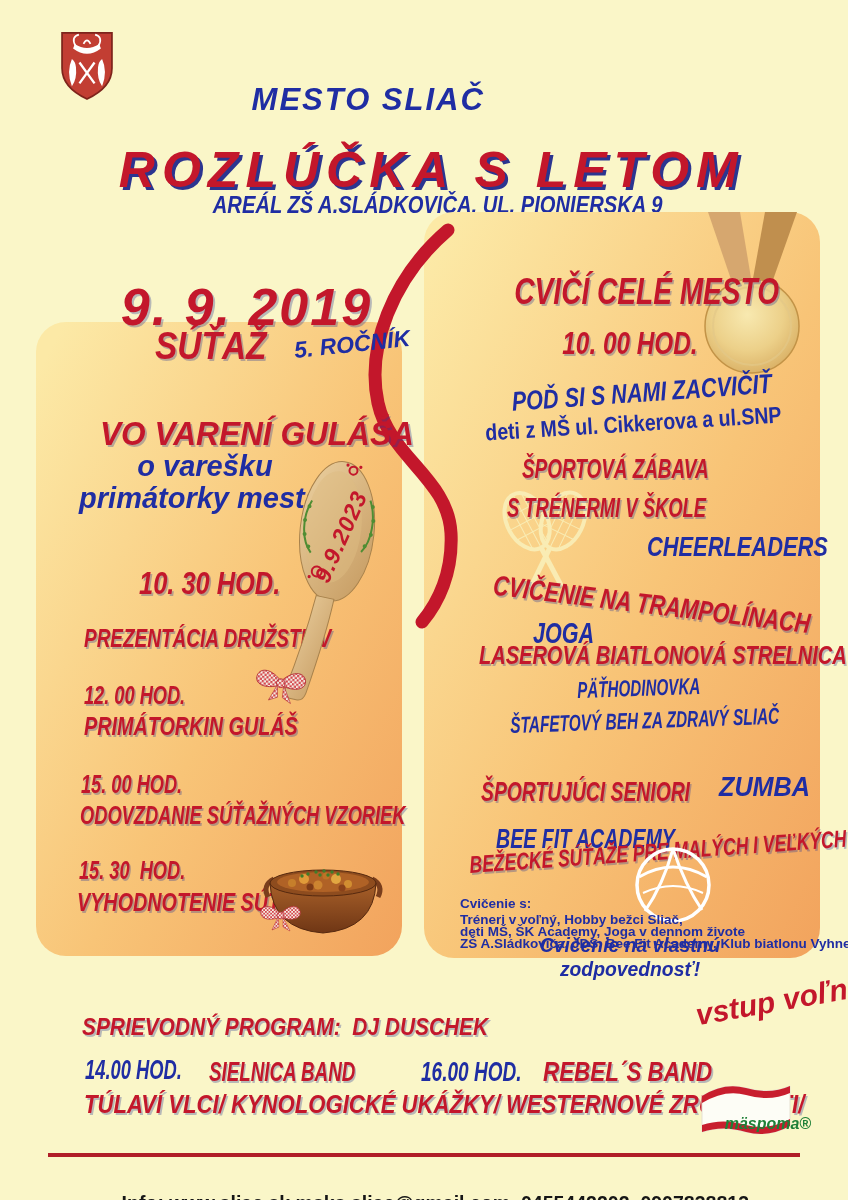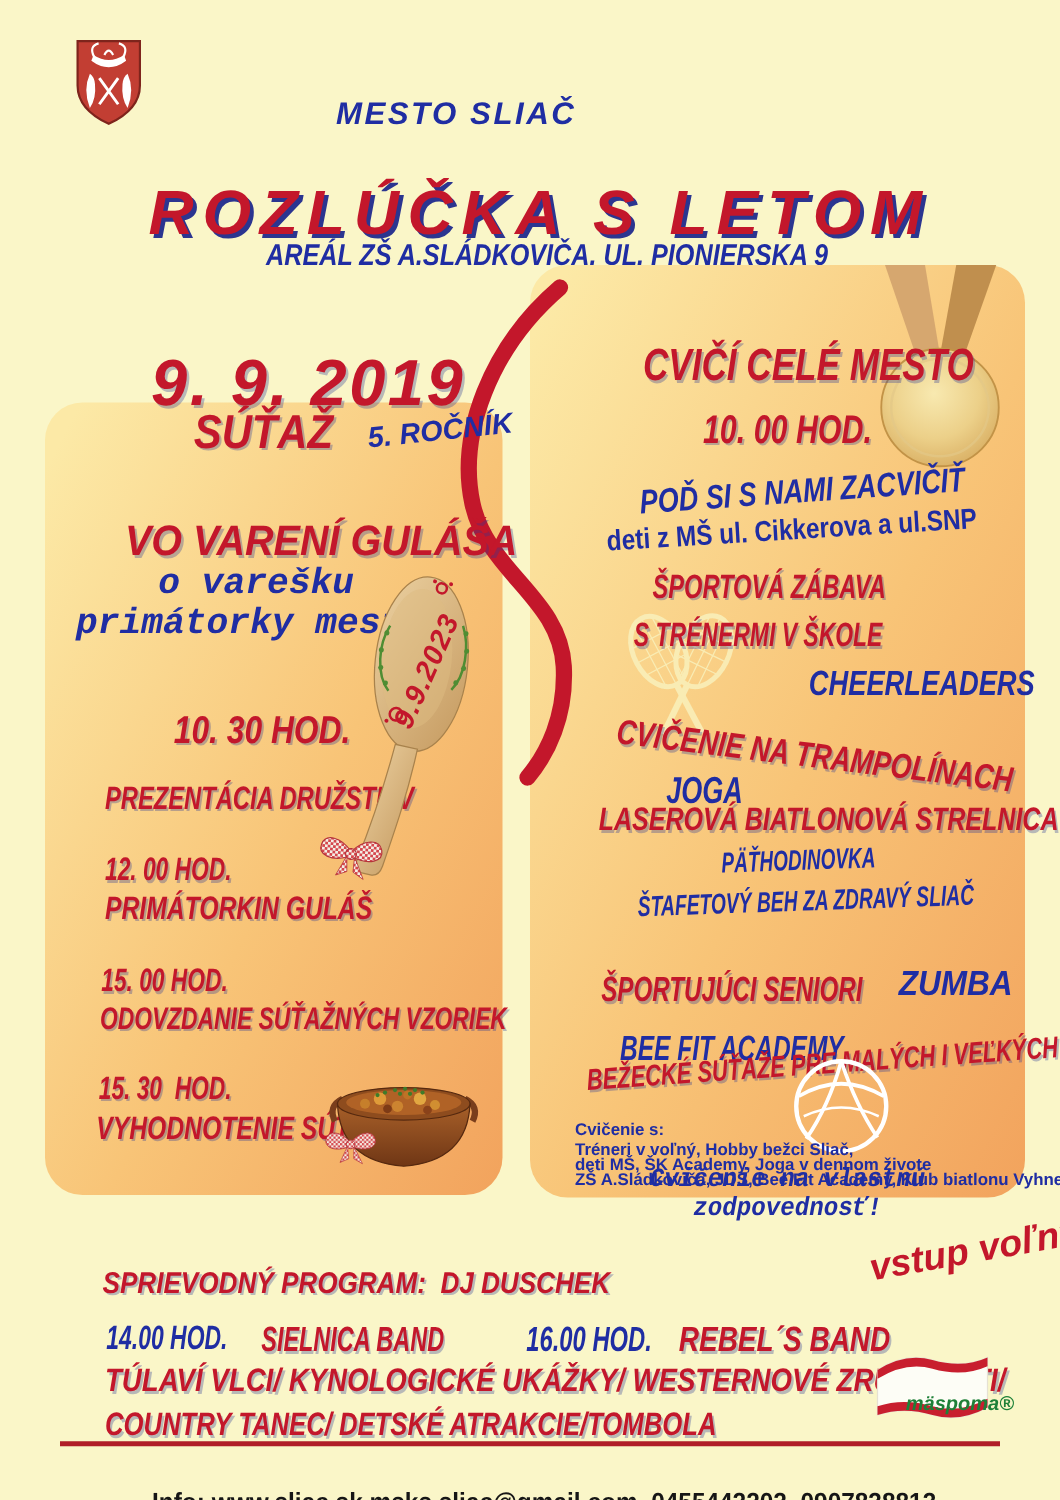--- a/index.html
+++ b/index.html
@@ -5,42 +5,42 @@
   html,body{margin:0;padding:0;background:#FAF6C8;}
   body{display:flex;justify-content:center;font-family:"Liberation Sans",sans-serif;}
   #poster{position:relative;width:848px;height:1200px;background:#FAF6C8;overflow:hidden;}
   .abs{position:absolute;}
   .d{font-family:"Liberation Sans",sans-serif;font-weight:700;font-style:italic;white-space:pre;line-height:1.04;}
   .dd{font-family:"Liberation Sans",sans-serif;font-weight:700;white-space:pre;line-height:1.1;}
   .red{color:#C3172B;}
   .blue{color:#1F2DA3;}
   .sh{text-shadow:2px 2px 0 rgba(45,55,150,.32);}
   .ctr{text-align:center;}
-  .script{font-family:Liberation Mono, monospace;font-style:italic;font-weight:700;}
+  .script{font-family:Liberation Sans, sans-serif;font-style:italic;font-weight:700;}
   .ib{display:inline-block;}
   .panel{border-radius:30px;background:linear-gradient(118deg,#FCE9A6 4%,#F8C477 55%,#F2A35D 100%);}
   svg{display:block;}
 </style>
 </head>
 <body>
 
 <div id="poster">
 
   <svg class="abs" viewBox="0 0 100 124" style="left:58px;top:30px;width:58px;height:72px">
     <path d="M7 5 H93 V66 Q93 99 50 119 Q7 99 7 66 Z" fill="#C23E33" stroke="#7E241C" stroke-width="3"></path>
     <path d="M26 32 Q50 50 74 32 L71 24 Q50 38 29 24 Z" fill="#FFFFFF"></path>
     <path d="M30 27 Q22 12 36 8" stroke="#FFFFFF" stroke-width="3" fill="none"></path>
     <path d="M70 27 Q78 12 64 8" stroke="#FFFFFF" stroke-width="3" fill="none"></path>
     <path d="M44 24 Q50 12 56 24" stroke="#FFFFFF" stroke-width="3" fill="none"></path>
     <path d="M24 50 Q14 72 24 97 Q33 84 31 64 Q30 54 24 50 Z" fill="#FFFFFF"></path>
     <path d="M76 50 Q86 72 76 97 Q67 84 69 64 Q70 54 76 50 Z" fill="#FFFFFF"></path>
     <path d="M37 56 L63 92 M63 56 L37 92" stroke="#FFFFFF" stroke-width="4"></path>
   </svg>
 
-  <div class="abs d blue ctr" style="left:0;top:52px;width:694px;font-size:25px;letter-spacing:2px">
+  <div class="abs d blue ctr" style="left:0;top:52px;width:694px;font-size:31px;letter-spacing:2px">
     <span class="ib">MESTO SLIAČ</span>
   </div>
 
   <div class="abs d red ctr" style="left:0;top:92px;width:780px;font-size:50px;letter-spacing:7px;text-shadow:3px 3px 0 #2B3590">
     <span class="ib">ROZLÚČKA S LETOM</span>
   </div>
 
   <div class="abs d blue ctr" style="left:0;top:168px;width:848px;font-size:24px">
     <span class="ib" style="transform:scaleX(.84)">AREÁL ZŠ A.SLÁDKOVIČA, UL. PIONIERSKA 9</span>
   </div>
@@ -307,23 +307,20 @@
   <div class="abs d blue" style="left:390px;top:1028px;font-size:28px">
     <span class="ib" style="transform:scaleX(.68);transform-origin:0 0">16.00 HOD.</span>
   </div>
   <div class="abs d red sh" style="left:512px;top:1028px;font-size:28px">
     <span class="ib" style="transform:scaleX(.80);transform-origin:0 0">REBEL´S BAND</span>
   </div>
 
   <div class="abs d red sh" style="left:55px;top:1064px;font-size:26px">
     <span class="ib" style="transform:scaleX(.85);transform-origin:0 0">TÚLAVÍ VLCI/ KYNOLOGICKÉ UKÁŽKY/ WESTERNOVÉ ZRUČNOSTI/</span>
   </div>
-  <div class="abs d red sh" style="left:55px;top:1099px;font-size:26px">
-    <span class="ib" style="transform:scaleX(.79);transform-origin:0 0">COUNTRY TANEC/ DETSKÉ ATRAKCIE/TOMBOLA</span>
-  </div>
 
   <div class="abs" style="left:698px;top:1076px;width:96px;height:64px">
     <svg viewBox="0 0 96 64" style="position:absolute;left:0;top:0;width:96px;height:64px">
       <path d="M4 20 Q26 6 48 12 Q72 19 92 10 L92 50 Q70 62 48 56 Q25 49 4 56 Z" fill="#FDFDF6" stroke="#E6E1D2" stroke-width="1"></path>
       <path d="M4 20 Q26 6 48 12 Q72 19 92 10 L92 17 Q72 26 48 19 Q27 13 4 27 Z" fill="#C81E2E"></path>
       <path d="M4 49 Q25 42 48 49 Q70 55 92 43 L92 50 Q70 62 48 56 Q25 49 4 56 Z" fill="#C81E2E"></path>
     </svg>
     <div class="abs d ctr" style="left:0;top:23px;width:96px;font-size:16px;color:#1E8038">
       <span>mäspoma®</span>
     </div>

